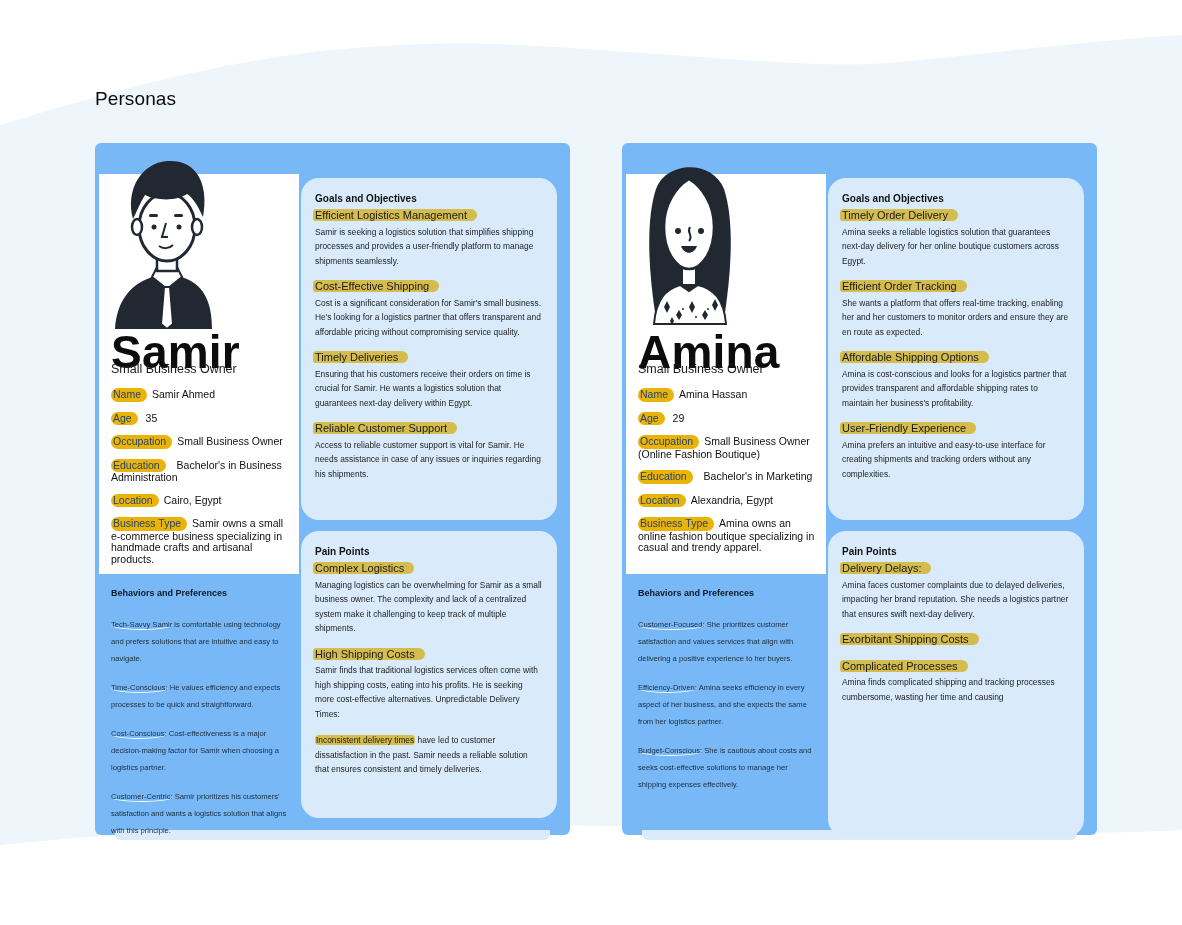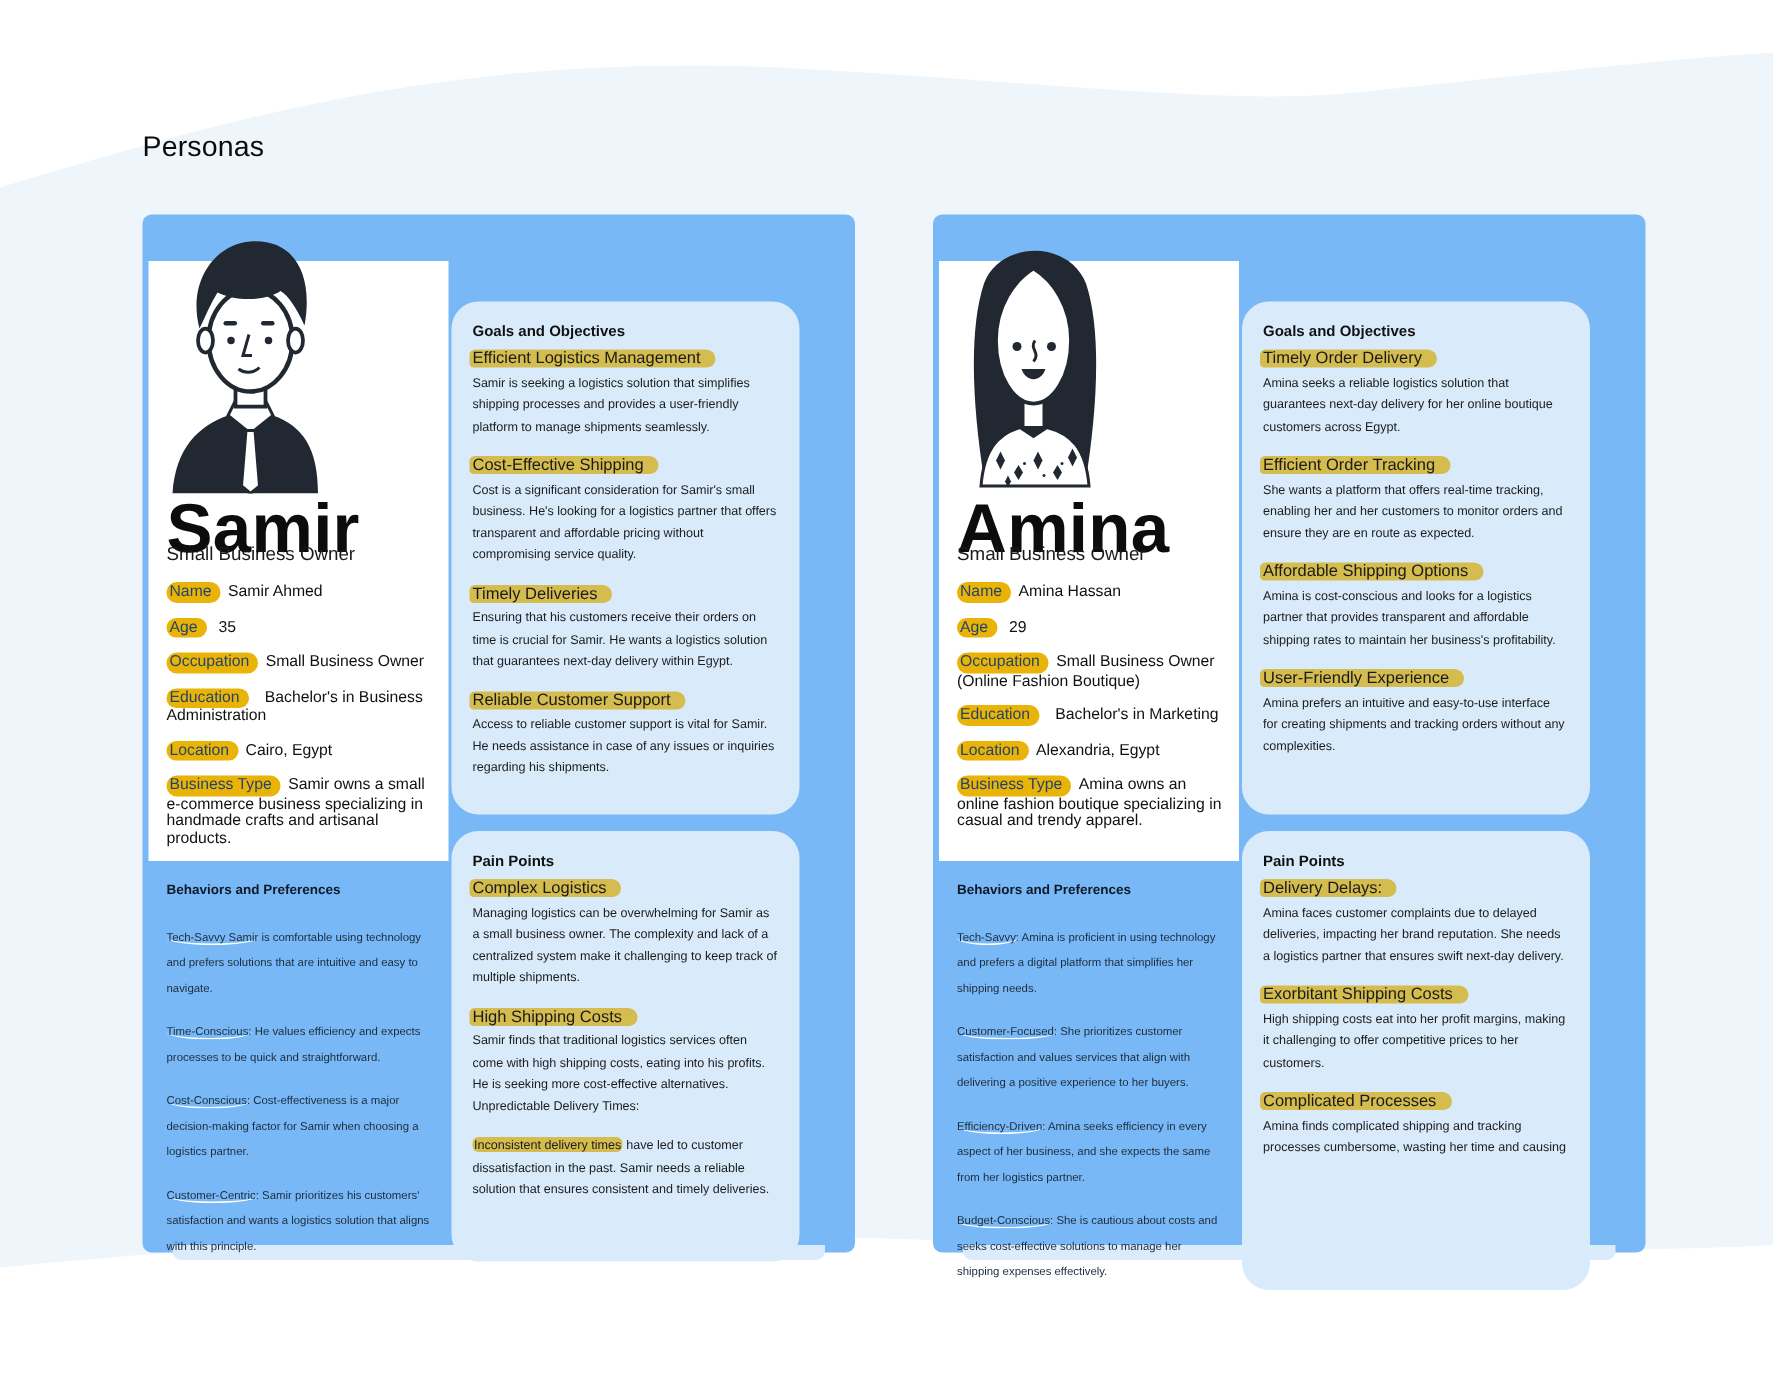--- a/index.html
+++ b/index.html
@@ -50,22 +50,22 @@
     position: absolute; left: 16px; top: 443px; width: 178px; font-size: 7.6px; line-height: 17px; color: #1d2b3a;
   }
   .behaviors h4 { font-size: 9px; font-weight: 700; color: #0e1a28; margin-bottom: 16px; line-height: 14px; }
   .beh-item { margin-bottom: 12px; }
   .squiggle {
     position: relative; display: inline; color: #1d2b3a;
     border-bottom: 1.5px solid #ffffff; border-radius: 50%; margin-top: 20px;
   }
 
   .panel {
-    position: absolute; left: 206px; width: 232px; background: #d9ebfb; border-radius: 18px;
-    padding: 14px 15px 0 14px; font-size: 8.4px; line-height: 14.5px; color: #1c1c1c; margin-top: 23px;
+    position: absolute; left: 206px; width: 256px; background: #d9ebfb; border-radius: 18px;
+    padding: 14px 15px 0 14px; font-size: 8.4px; line-height: 14.5px; color: #1c1c1c;
   }
   .panel.goals { top: 35px; height: 342px; }
   .panel.pains { top: 388px; height: 287px; }
   .panel h3 { font-size: 10px; font-weight: 700; color: #111; margin-bottom: 3px; line-height: 14px; }
   .panel .item { margin-bottom: 12px; }
   .hl {
     display: inline-block; background: #d4bc4f; border-radius: 5px 9px 8px 4px;
     padding: 0 10px 0 2px; margin-left: -2px; font-size: 11px; line-height: 12px; color: #1a1a1a;
   }
   .hl-inline { background: #d4bc4f; border-radius: 4px; padding: 0 1px; }
@@ -172,33 +172,32 @@
     <div class="info-row"><span class="pill">Name</span><span class="info-val">Amina Hassan</span></div>
     <div class="info-row"><span class="pill">Age</span> <span class="info-val">29</span></div>
     <div class="info-row"><span class="pill">Occupation</span><span class="info-val">Small Business Owner (Online Fashion Boutique)</span></div>
     <div class="info-row"><span class="pill">Education</span>&nbsp;&nbsp;<span class="info-val">Bachelor's in Marketing</span></div>
     <div class="info-row"><span class="pill">Location</span><span class="info-val">Alexandria, Egypt</span></div>
     <div class="info-row"><span class="pill">Business  Type</span><span class="info-val">Amina owns an online fashion boutique specializing in casual and trendy apparel.</span></div>
   </div>
 
   <div class="behaviors">
     <h4>Behaviors and Preferences</h4>
-    <div class="beh-item"><span class="squiggle">Tech-Savvy:</span><span> Amina is proficient in using technology and prefers a digital platform that simplifies her shipping needs.</span></div>
     <div class="beh-item"><span class="squiggle">Customer-Focused:</span><span> She prioritizes customer satisfaction and values services that align with delivering a positive experience to her buyers.</span></div>
     <div class="beh-item"><span class="squiggle">Efficiency-Driven:</span><span> Amina seeks efficiency in every aspect of her business, and she expects the same from her logistics partner.</span></div>
     <div class="beh-item"><span class="squiggle">Budget-Conscious:</span><span> She is cautious about costs and seeks cost-effective solutions to manage her shipping expenses effectively.</span></div>
   </div>
 
   <div class="panel goals">
     <h3>Goals and Objectives</h3>
     <div class="item"><span class="hl">Timely Order Delivery</span><p>Amina seeks a reliable logistics solution that guarantees next-day delivery for her online boutique customers across Egypt.</p></div>
     <div class="item"><span class="hl">Efficient Order Tracking</span><p>She wants a platform that offers real-time tracking, enabling her and her customers to monitor orders and ensure they are en route as expected.</p></div>
     <div class="item"><span class="hl">Affordable Shipping Options</span><p>Amina is cost-conscious and looks for a logistics partner that provides transparent and affordable shipping rates to maintain her business's profitability.</p></div>
     <div class="item"><span class="hl">User-Friendly Experience</span><p>Amina prefers an intuitive and easy-to-use interface for creating shipments and tracking orders without any complexities.</p></div>
   </div>
 
   <div class="panel pains" style="height:306px;">
     <h3>Pain Points</h3>
     <div class="item"><span class="hl">Delivery Delays:</span><p>Amina faces customer complaints due to delayed deliveries, impacting her brand reputation. She needs a logistics partner that ensures swift next-day delivery.</p></div>
-    <div class="item"><span class="hl">Exorbitant Shipping Costs</span><p>High shipping costs eat into her profit margins, making it challenging to offer competitive prices to her customers.</p></div>
+    <div class="item"><span class="hl">Exorbitant Shipping Costs</span></div>
     <div class="item"><span class="hl">Complicated Processes</span><p>Amina finds complicated shipping and tracking processes cumbersome, wasting her time and causing</p></div>
   </div>
 </section>
 
 </body></html>

